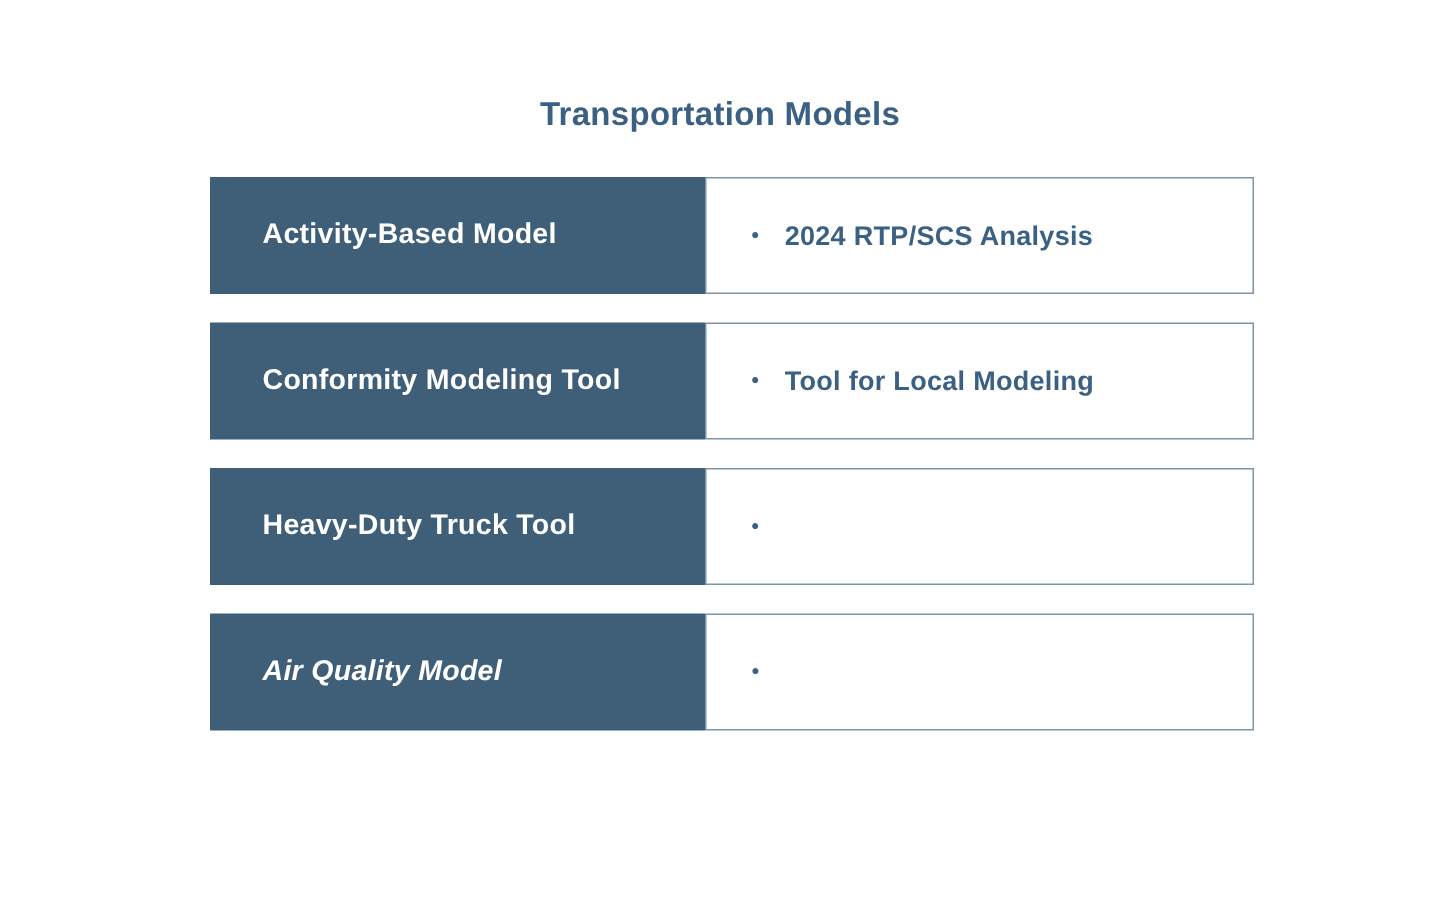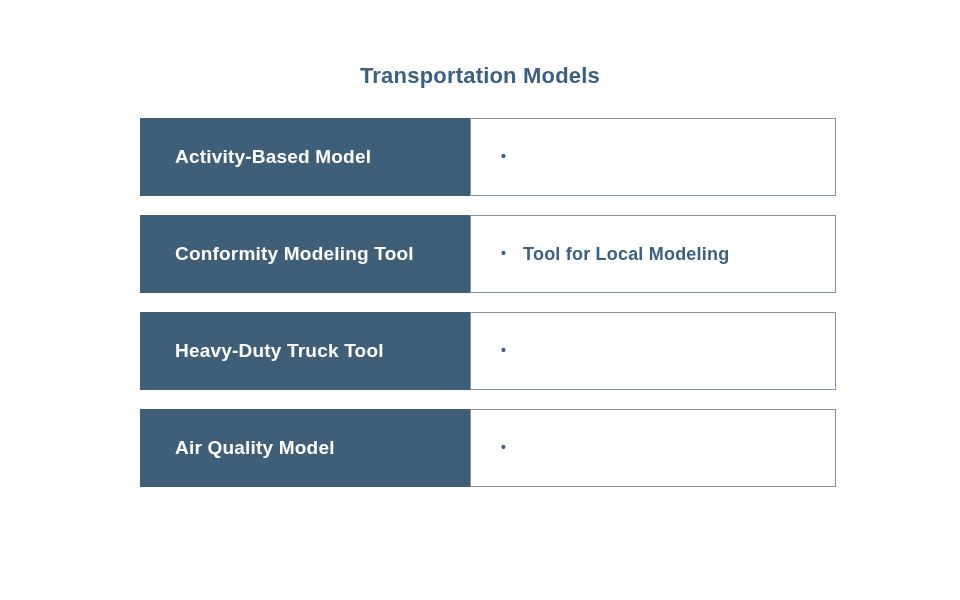--- a/index.html
+++ b/index.html
@@ -36,21 +36,21 @@
     position: absolute;
     left: 140px;
     top: 118px;
     width: 696px;
   }
   .row {
     display: flex;
     height: 78px;
     margin-bottom: 19px;
   }
-  .row:last-child { margin-bottom: 0; }
+  .row:last-child { margin-bottom: 0; font-style: italic; }
   .cell-left {
     width: 330px;
     flex: 0 0 330px;
     background: var(--accent-dark);
     color: var(--left-text);
     display: flex;
     align-items: center;
     padding-left: 35px;
     font-size: 19px;
     font-weight: bold;
@@ -83,20 +83,21 @@
   <h1 class="title">Transportation Models</h1>
 
   <div class="model-table">
 
     <div class="row">
       <div class="cell-left">
         <span>Activity-Based Model</span>
       </div>
       <div class="cell-right">
         <span class="bullet">•</span>
+        <span>2024 RTP/SCS Analysis</span>
       </div>
     </div>
 
     <div class="row">
       <div class="cell-left">
         <span>Conformity Modeling Tool</span>
       </div>
       <div class="cell-right">
         <span class="bullet">•</span>
         <span>Tool for Local Modeling</span>

